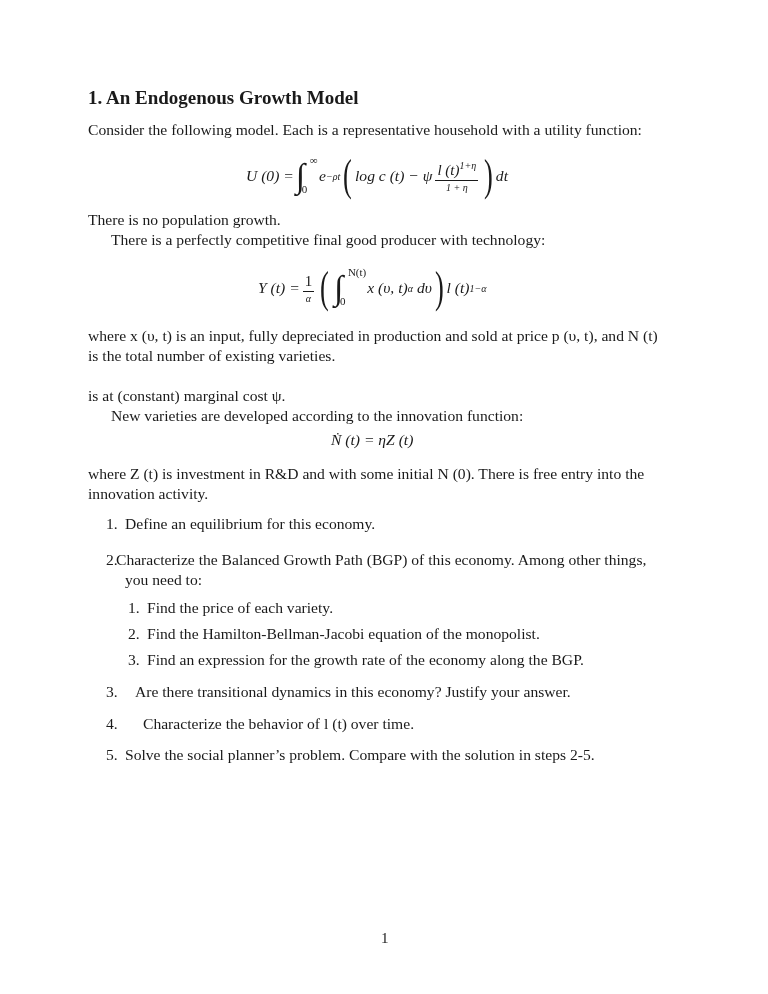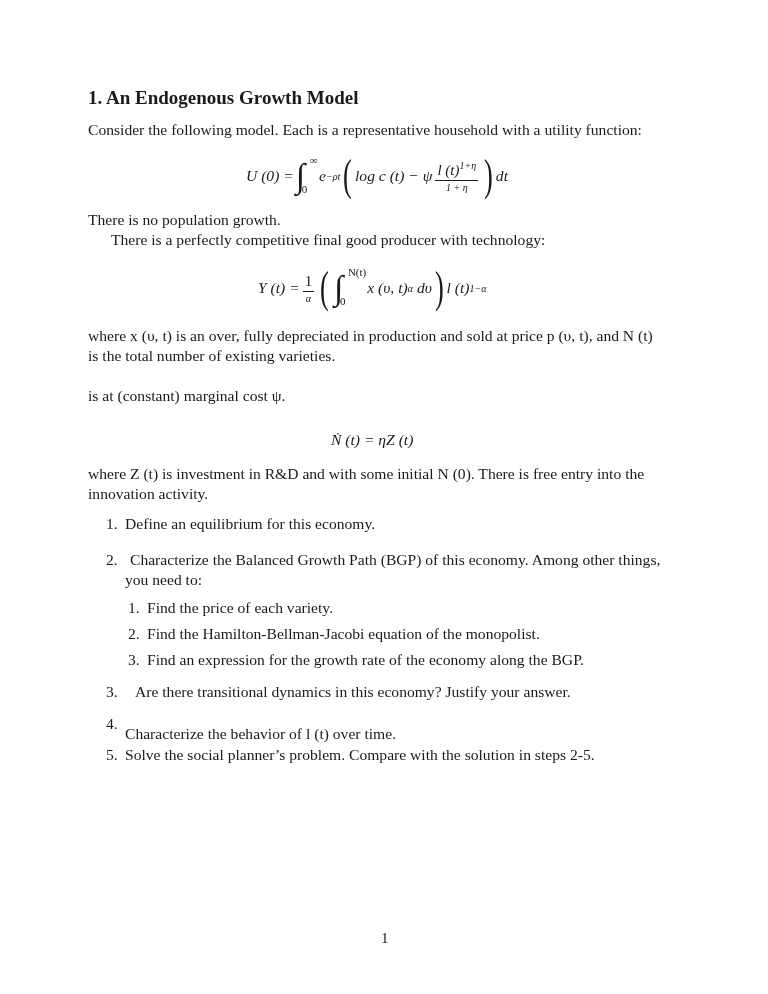--- a/index.html
+++ b/index.html
@@ -82,37 +82,38 @@
       <span class="int-sub">0</span>
     </span>
     <span class="math" style="margin-left:22px;">x (υ, t)</span>
       <sup class="math">α</sup>
     <span class="math" style="margin-left:4px;">dυ</span>
     <span class="bigparen">)</span>
     <span class="math">l (t)</span>
       <sup class="math">1−α</sup>
   </div>
 
-  <div class="abs para" style="left:88px; top:326px;">where x (υ, t) is an over, fully depreciated in production and sold at price p (υ, t), and N (t)</div>
+  <div class="abs para" style="left:88px; top:326px;">where x (υ, t) is an input, fully depreciated in production and sold at price p (υ, t), and N (t)</div>
   <div class="abs para" style="left:88px; top:346px;">is the total number of existing varieties.</div>
   <div class="abs para" style="left:88px; top:386px;">is at (constant) marginal cost ψ.</div>
+  <div class="abs para" style="left:111px; top:406px;">New varieties are developed according to the innovation function:</div>
 
   <div class="abs para math" style="left:331px; top:430px;">Ṅ (t) = ηZ (t)</div>
 
   <div class="abs para" style="left:88px; top:464px;">where Z (t) is investment in R&amp;D and with some initial N (0). There is free entry into the</div>
   <div class="abs para" style="left:88px; top:484px;">innovation activity.</div>
 
   <div class="abs list-item" style="left:106px; top:514px;">
     <span class="list-num" style="left:0;">1.</span>
     <span class="list-text" style="left:19px; white-space:nowrap;">Define an equilibrium for this economy.</span>
   </div>
 
   <div class="abs list-item" style="left:106px; top:550px;">
     <span class="list-num" style="left:0;">2.</span>
-    <span class="list-text" style="left:24px; white-space:nowrap;">Characterize the Balanced Growth Path (BGP) of this economy. Among other things,</span>
+    <span class="list-text" style="left:10px; white-space:nowrap;">Characterize the Balanced Growth Path (BGP) of this economy. Among other things,</span>
     <span class="list-text" style="left:19px; top:20px; white-space:nowrap;">you need to:</span>
   </div>
 
   <div class="abs list-item" style="left:128px; top:598px;">
     <span class="list-num" style="left:0;">1.</span>
     <span class="list-text" style="left:19px; white-space:nowrap;">Find the price of each variety.</span>
   </div>
   <div class="abs list-item" style="left:128px; top:624px;">
     <span class="list-num" style="left:0;">2.</span>
     <span class="list-text" style="left:19px; white-space:nowrap;">Find the Hamilton-Bellman-Jacobi equation of the monopolist.</span>
@@ -121,21 +122,21 @@
     <span class="list-num" style="left:0;">3.</span>
     <span class="list-text" style="left:19px; white-space:nowrap;">Find an expression for the growth rate of the economy along the BGP.</span>
   </div>
 
   <div class="abs list-item" style="left:106px; top:682px;">
     <span class="list-num" style="left:0;">3.</span>
     <span class="list-text" style="left:29px; white-space:nowrap;">Are there transitional dynamics in this economy? Justify your answer.</span>
   </div>
   <div class="abs list-item" style="left:106px; top:714px;">
     <span class="list-num" style="left:0;">4.</span>
-    <span class="list-text" style="left:19px; white-space:nowrap;margin-top:10px;">Characterize the behavior of l (t) over time.</span>
+    <span class="list-text" style="left:37px; white-space:nowrap;">Characterize the behavior of l (t) over time.</span>
   </div>
   <div class="abs list-item" style="left:106px; top:745px;">
     <span class="list-num" style="left:0;">5.</span>
     <span class="list-text" style="left:19px; white-space:nowrap;">Solve the social planner’s problem. Compare with the solution in steps 2-5.</span>
   </div>
 
   <div class="abs page-number">1</div>
 </div>
 
 </body></html>

